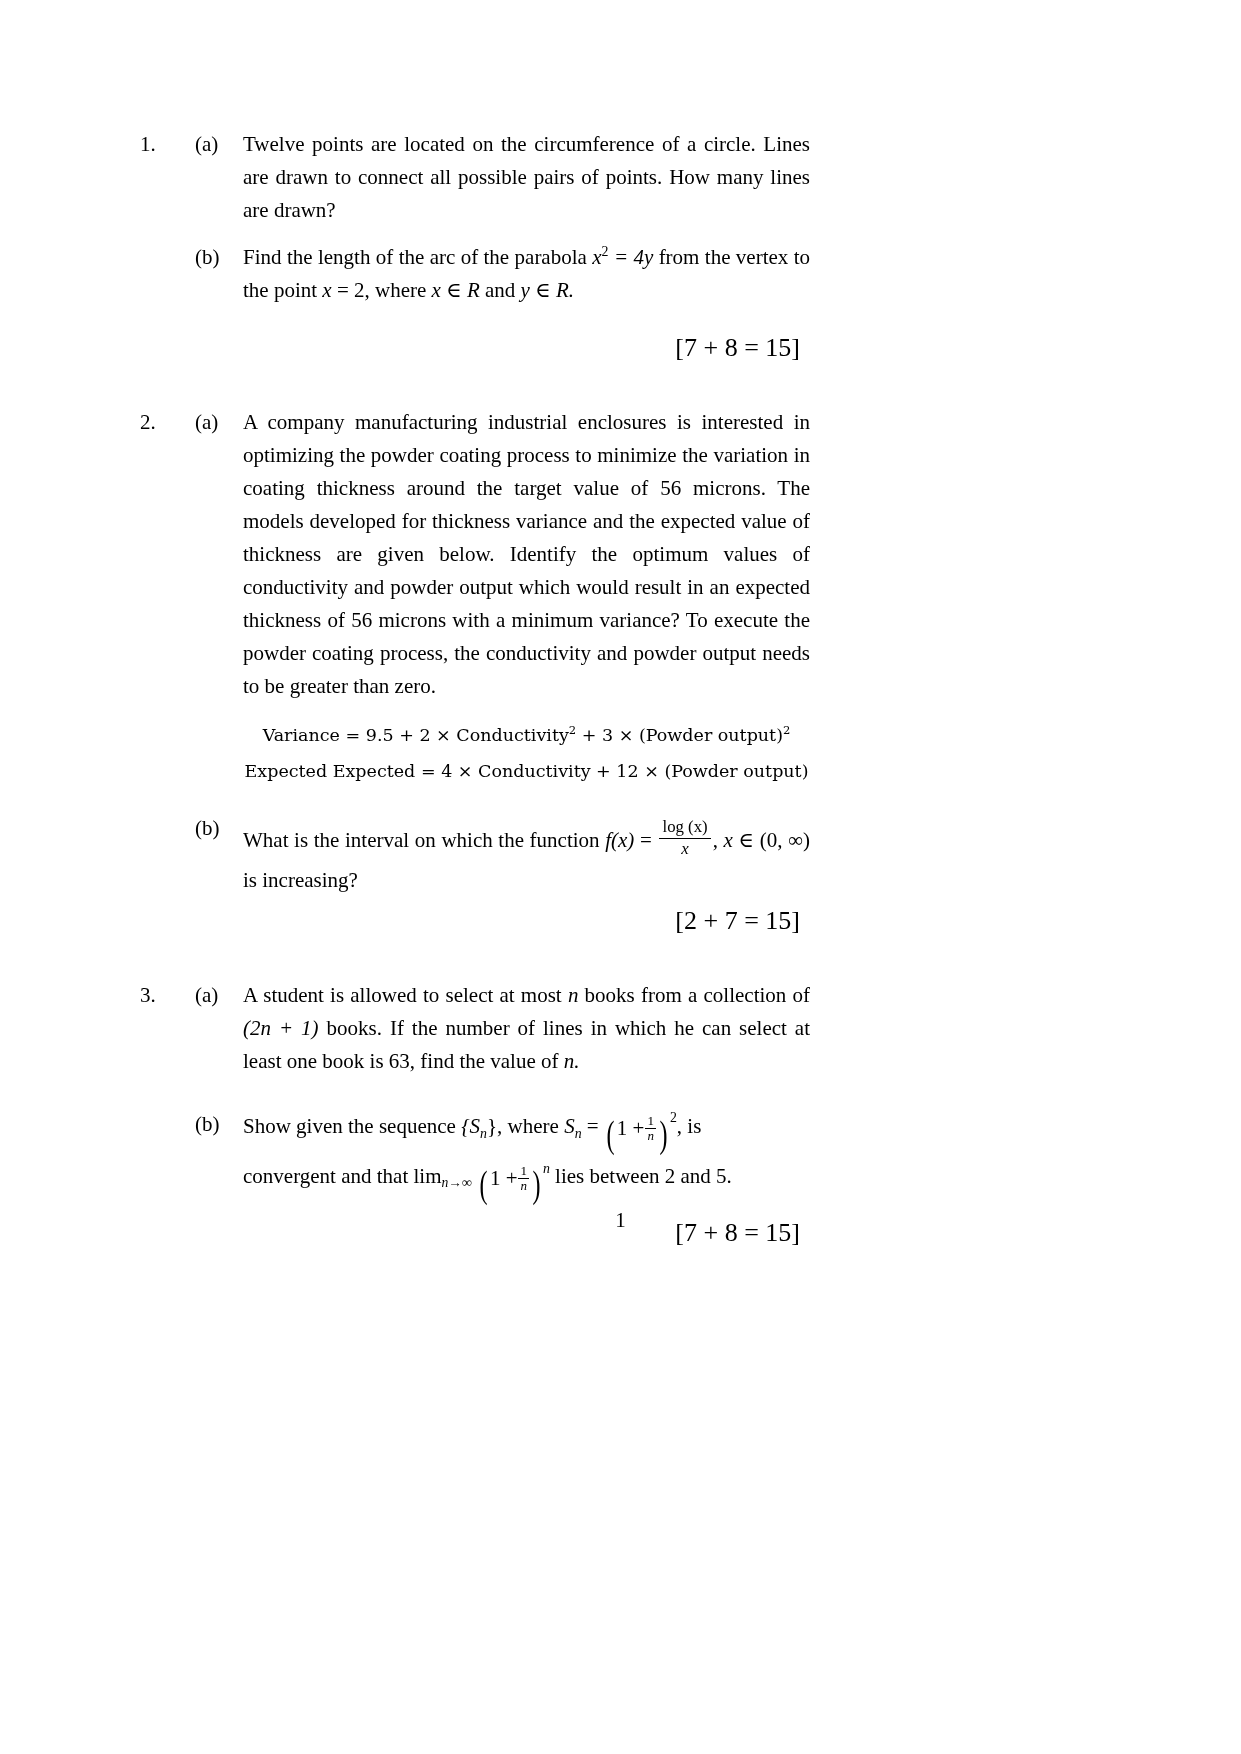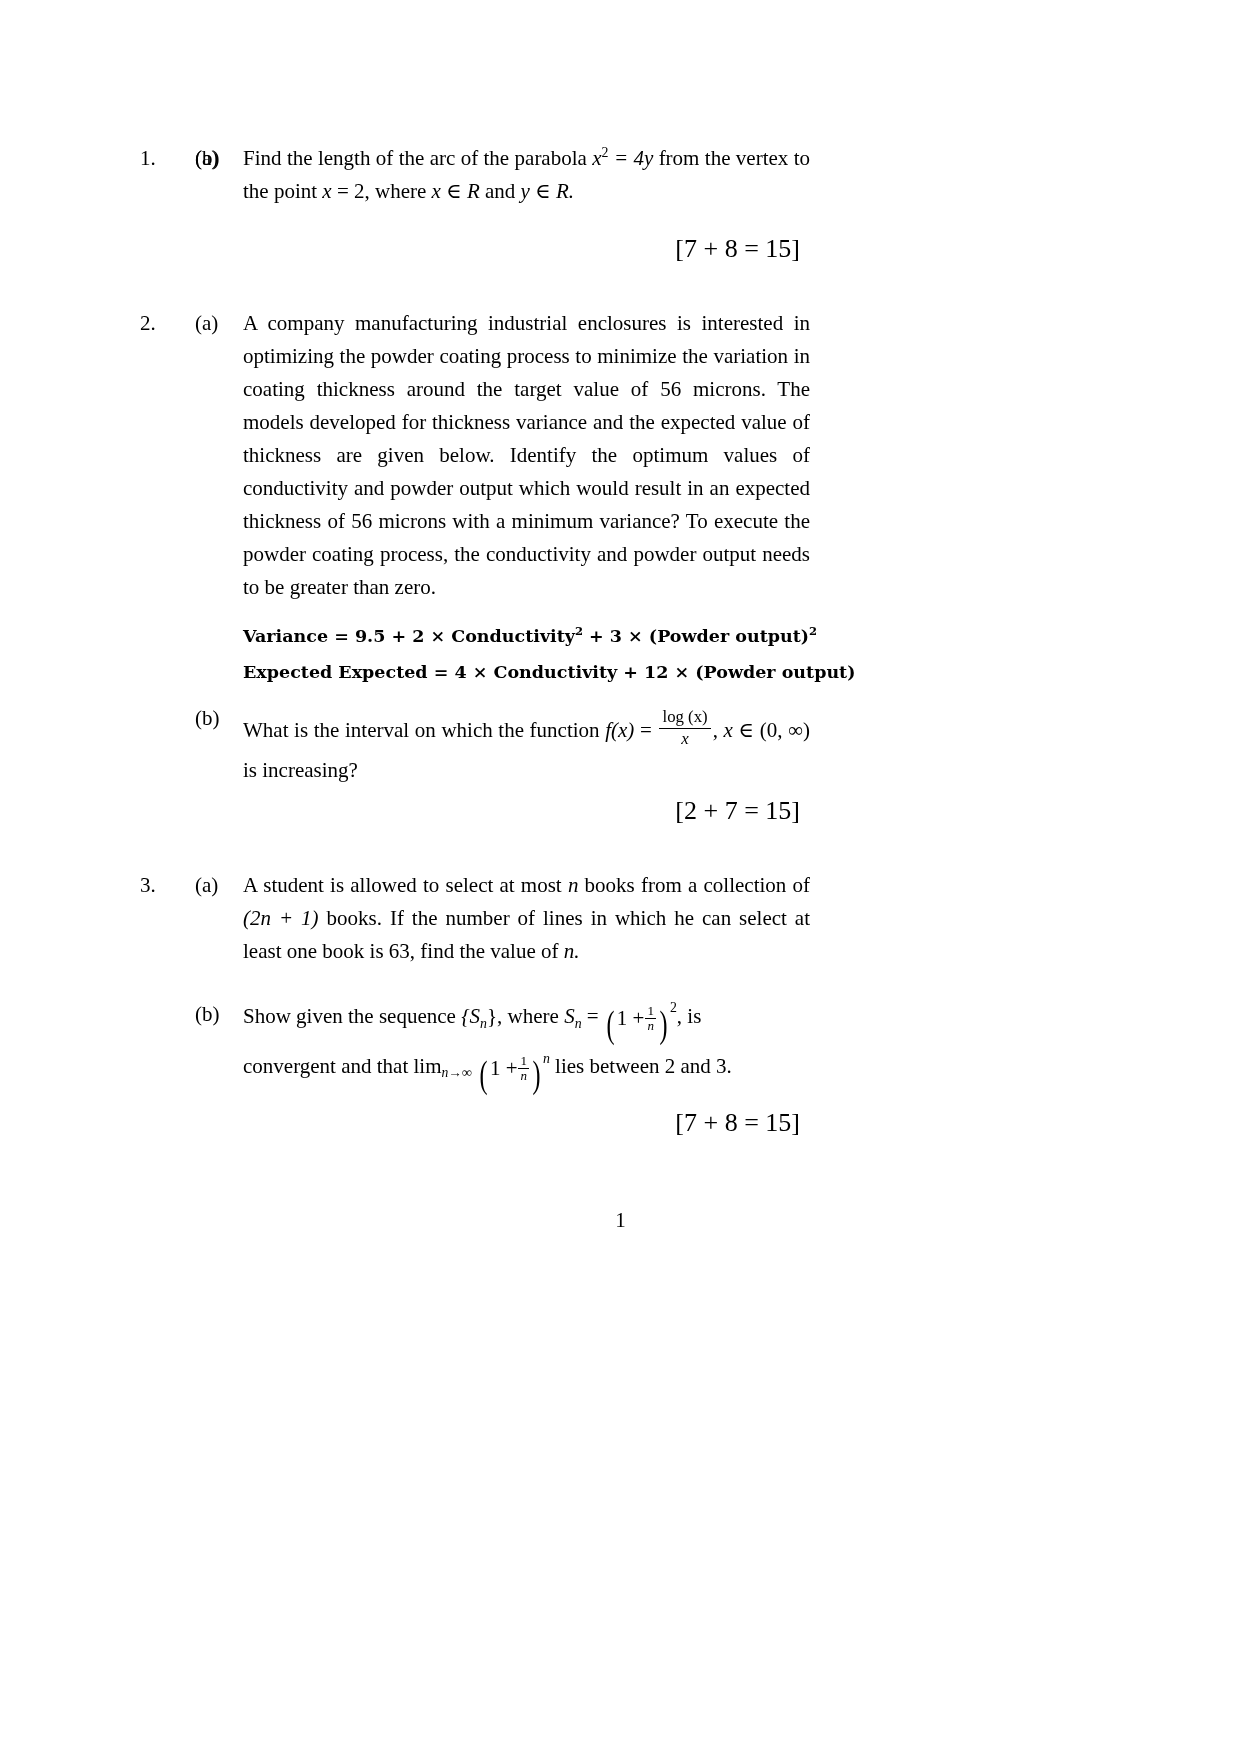--- a/index.html
+++ b/index.html
@@ -87,22 +87,21 @@
     vertical-align: sub;
     line-height: 0;
     font-style: italic;
   }
   .nowrap { white-space: nowrap; }
 
   
   .formula-block {
     padding-left: 103px;
     margin-top: 12px;
-    margin-bottom: 8px;
-    font-weight: bold;
+    margin-bottom: 19px;
   }
   .formula {
     font-family: "DejaVu Serif", "Liberation Serif", serif;
     font-size: 17.5px;
     line-height: 36px;
     text-align: center;
     white-space: nowrap;
   }
 
   
@@ -188,20 +187,21 @@
 <body>
 
 <div class="page">
   <div class="content">
 
     <div class="question">
       <div class="qnum">1.</div>
 
       <div class="part">
         <span class="plabel">(a)</span>
+        <div class="ptext">Twelve points are located on the circumference of a circle. Lines are drawn to connect all possible pairs of points. How many lines are drawn?</div>
       </div>
 
       <div class="part">
         <span class="plabel">(b)</span>
         <div class="ptext">
           <span>Find the length of the arc of the parabola</span>
           <span class="nowrap"><span class="mb">x</span><sup class="pw">2</sup> <span class="mb">= 4y</span></span>
           <span>from the vertex to the point</span>
           <span class="nowrap"><span class="mi">x</span> <span>= 2, where</span></span>
           <span class="nowrap"><span class="mb">x</span> <span>∈</span> <span class="mb">R</span></span>
@@ -276,21 +276,21 @@
         <span class="plabel" style="top:6px;">(b)</span>
         <div class="ptext" style="line-height:48px; text-align:justify;">
           <span>Show given the sequence</span>
           <span class="nowrap"><span class="mb">{S</span><sub class="sb">n</sub><span>},</span></span>
           <span>where</span>
           <span class="nowrap"><span class="mb">S</span><sub class="sb">n</sub> <span>=</span> <span class="paren-group"><span class="bigparen">(</span><span>1 +</span><span class="frac-sm"><span class="num">1</span><span class="den mi">n</span></span><span class="bigparen">)</span><span class="pw-outer up">2</span></span></span><span>, is</span>
         </div>
         <div class="ptext" style="line-height:48px; text-align:left;">
           <span>convergent and that</span>
           <span class="nowrap"><span class="limop">lim</span><span class="limsub">n→∞</span> <span class="paren-group"><span class="bigparen">(</span><span>1 +</span><span class="frac-sm"><span class="num">1</span><span class="den mi">n</span></span><span class="bigparen">)</span><span class="pw-outer">n</span></span></span>
-          <span>lies between 2 and 3.</span>
+          <span>lies between 2 and 5.</span>
         </div>
       </div>
 
       <div class="gap-sm"></div>
       <div class="marks">[7 + 8 = 15]</div>
     </div>
 
   </div>
 
   <div class="footer-page">1</div>

